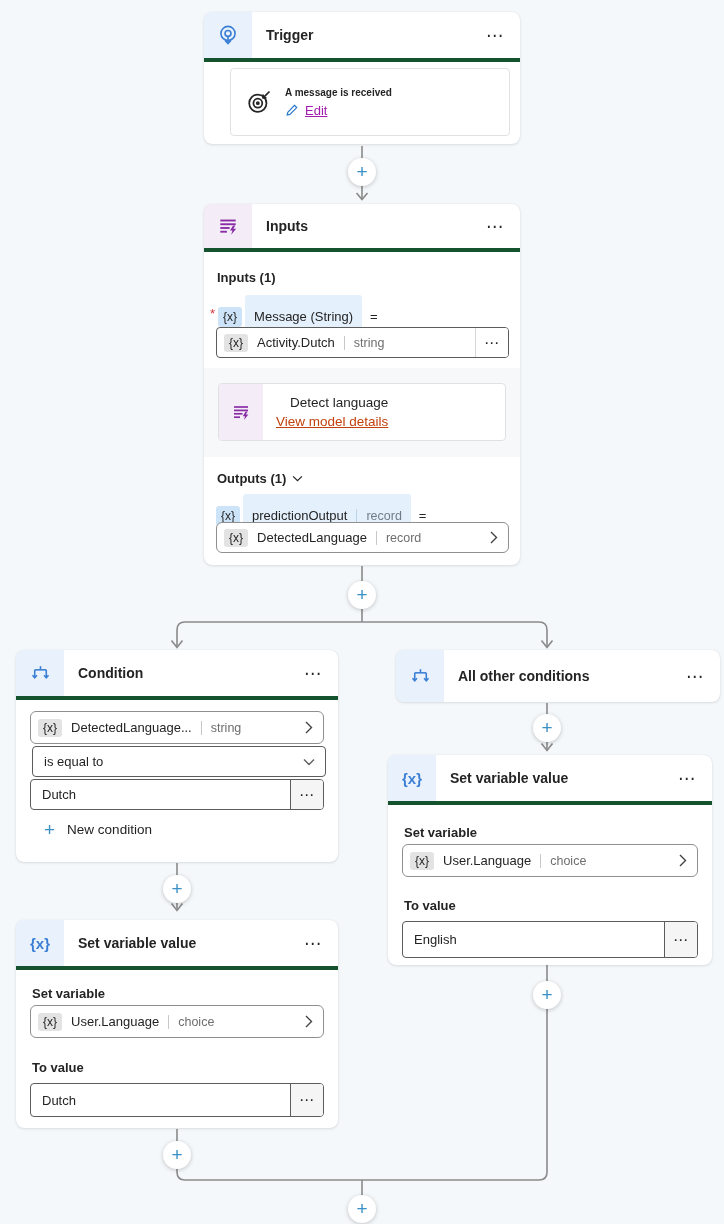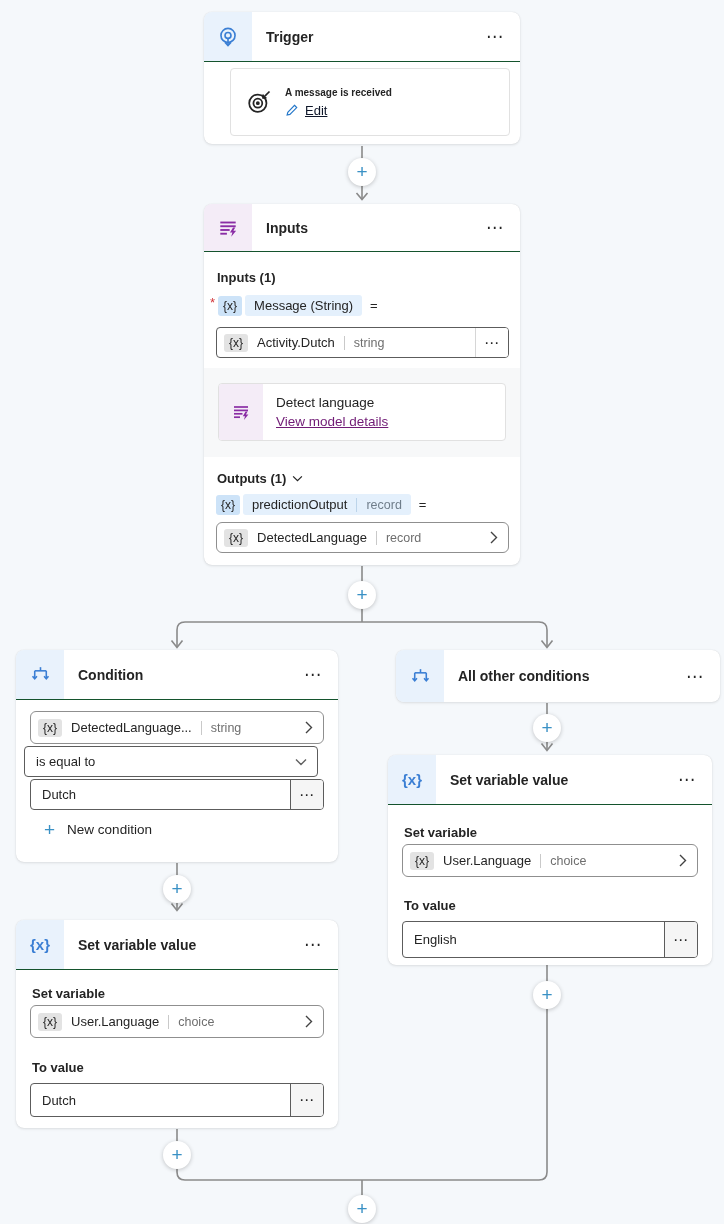--- a/index.html
+++ b/index.html
@@ -10,21 +10,21 @@
     font-family: "Liberation Sans", "DejaVu Sans", sans-serif;
     color: #242424;
     overflow: hidden;
   }
   .connector-layer { position:absolute; left:0; top:0; width:724px; height:1224px; pointer-events:none; }
 
   .node {
     position:absolute; background:#fff; border-radius:8px;
     box-shadow: 0 1px 3px rgba(0,0,0,.10), 0 0 1px rgba(0,0,0,.14);
   }
-  .node-header { display:flex; align-items:center; height:50px; border-bottom:1px solid #14532d; }
+  .node-header { display:flex; align-items:center; height:50px; border-bottom:4px solid #14532d; }
   .node-header.no-divider { border-bottom:none; height:52px; }
   .icon-box {
     width:48px; align-self:stretch; flex:none;
     display:flex; align-items:center; justify-content:center;
     border-radius:8px 0 0 0; font-weight:bold;
   }
   .icon-box.rounded-left { border-radius:8px 0 0 8px; }
   .icon-box.blue { background:#e9f2fc; color:#3b7fd4; }
   .icon-box.purple { background:#f4ecf7; color:#8a2da5; }
   .icon-box .tok { font-size:15px; font-weight:bold; }
@@ -34,30 +34,30 @@
     color:#242424; cursor:pointer; line-height:1;
   }
 
   .inner-card {
     position:absolute; background:#fff; border:1px solid #e1e1e1; border-radius:4px;
     display:flex; align-items:center;
   }
   .target-icon-wrap { margin:0 12px 0 14px; display:flex; }
   .card-title { font-weight:bold; font-size:10px; }
   .edit-row { display:flex; align-items:center; gap:6px; margin-top:5px; }
-  .link-blue { color:#0f172a; font-size:13px; text-decoration:underline; cursor:pointer;text-align:center; }
-  .link-teal { color:#701a75; font-size:13.5px; text-decoration:underline; cursor:pointer; }
+  .link-blue { color:#a21caf; font-size:13px; text-decoration:underline; cursor:pointer;text-align:center; }
+  .link-teal { color:#c2410c; font-size:13.5px; text-decoration:underline; cursor:pointer; }
 
   .section-label { position:absolute; font-weight:bold; font-size:13px; }
   .label-chevron { display:inline-block; margin-left:6px; vertical-align:1px; }
 
   .pill-row { position:absolute; display:flex; align-items:center; font-size:13px; }
   .req { color:#d13438; font-size:13px; margin-right:3px; margin-top:-6px; }
   .pill-x { background:#cde3f8; border-radius:3px; padding:3px 5px; font-size:12px; }
-  .pill-name { background:#e4f0fc; border-radius:3px; padding:3px 9px; margin-left:3px; display:flex; align-items:center; }
+  .pill-name { background:#e4f0fc; border-radius:3px; padding:14px 9px; margin-left:3px; display:flex; align-items:center; }
   .pill-type { color:#6f7d8a; font-size:12.5px; border-left:1px solid #bcd4ea; padding-left:9px; margin-left:9px; }
   .eq { margin-left:8px; font-size:13px; }
 
   .field {
     position:absolute; background:#fff; display:flex; align-items:center;
     font-size:13px; cursor:pointer; padding-left:7px;
   }
   .field.token-style { border:1px solid #8f8f8f; border-radius:6px; }
   .field.input-style { border:1px solid #5c5c5c; border-radius:4px; }
   .chip-x { background:#e3e3e3; border-radius:3px; padding:2px 5px; font-size:12px; flex:none; }
@@ -71,21 +71,21 @@
   }
   .field-menu.plain { border-left:1px solid #d6d6d6; background:#fff; }
   .field-text { padding-left:4px; }
 
   .band { position:absolute; background:#f7f8f9; }
   .model-icon-box {
     width:44px; align-self:stretch; flex:none; background:#f4ecf7;
     display:flex; align-items:center; justify-content:center; border-radius:3px 0 0 3px;
   }
   .model-text { margin-left:13px; }
-  .model-title { font-size:13.5px; margin-bottom:4px; }
+  .model-title { font-size:13.5px; margin-bottom:4px;text-align:right; }
 
   .new-condition { position:absolute; display:flex; align-items:center; gap:12px; cursor:pointer; font-size:13.5px; }
   .new-condition .nc-plus { color:#3a91c5; font-size:19px; font-weight:normal; line-height:1; }
 
   .plus-btn {
     position:absolute; width:28px; height:28px; border-radius:50%;
     background:#fff; box-shadow:0 1px 4px rgba(0,0,0,.22);
     color:#3a91c5; font-size:19px; display:flex; align-items:center; justify-content:center;
     cursor:pointer; line-height:1; padding-bottom:2px;
   }
@@ -249,21 +249,21 @@
     <span class="chip-x">{x}</span>
     <span class="field-name">DetectedLanguage...</span>
     <span class="type-label">string</span>
     <span class="field-chevron">
       <svg width="8" height="13" viewBox="0 0 8 13" fill="none" stroke="#424242" stroke-width="1.4">
         <path d="M1 1 L6.5 6.5 L1 12"></path>
       </svg>
     </span>
   </div>
 
-  <div class="field input-style" style="left:8px; top:96px; width:294px; height:31px;">
+  <div class="field input-style" style="left:16px; top:96px; width:294px; height:31px;">
     <span class="field-text">is equal to</span>
     <span class="field-chevron">
       <svg width="12" height="8" viewBox="0 0 12 8" fill="none" stroke="#616161" stroke-width="1.4">
         <path d="M1 1.5 L6 6.5 L11 1.5"></path>
       </svg>
     </span>
   </div>
 
   <div class="field input-style" style="left:14px; top:129px; width:294px; height:31px;">
     <span class="field-text">Dutch</span>

